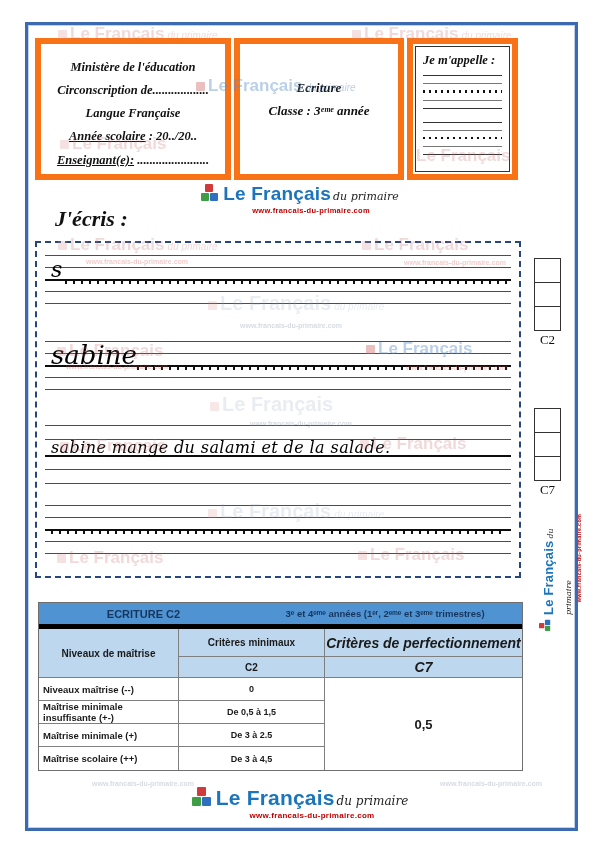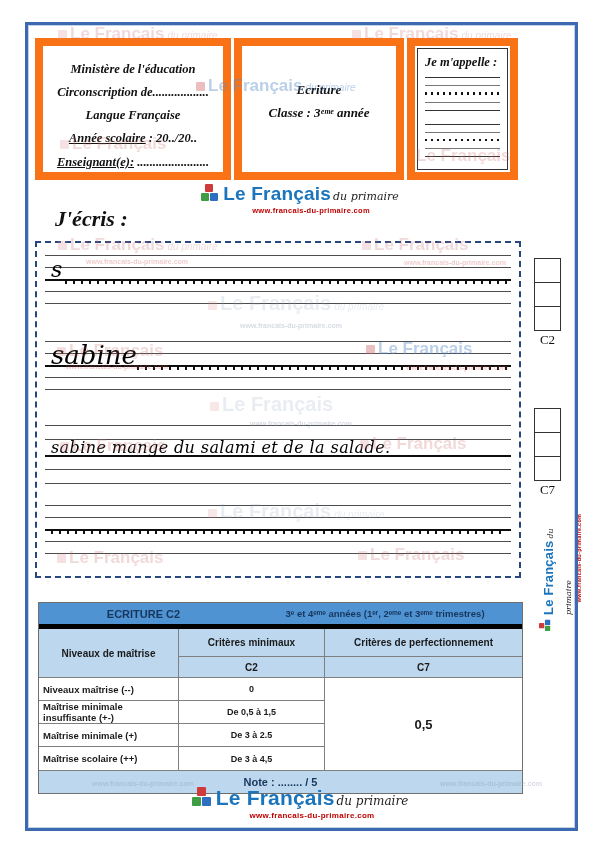--- a/index.html
+++ b/index.html
@@ -17,21 +17,21 @@
   .wm .tail{font-size:10px;font-weight:normal;font-style:italic;margin-left:3px;}
   .wm-red{color:#c86a6a;opacity:.25;}
   .wm-blue{color:#5d8ec9;opacity:.42;}
   .wm-gray{color:#93a3bb;opacity:.20;font-size:20px;}
   .wm-url{position:absolute;font-size:7px;font-weight:bold;color:#cc5555;opacity:.30;white-space:nowrap;z-index:40;}
   .wm-urlgray{color:#8a99ac;opacity:.35;}
   .wm-cube{display:inline-block;width:9px;height:9px;background:#d98c8c;margin-right:3px;border-radius:1px;}
   .wm-blue .wm-cube{background:#d06868;}
   
   .header-row{position:absolute;left:35px;top:38px;width:483px;height:142px;display:flex;gap:3px;z-index:10;}
-  .hbox{border:8px solid #f97316;background:#fff;box-sizing:border-box;position:relative;}
+  .hbox{border:6px solid #f97316;background:#fff;box-sizing:border-box;position:relative;}
   .school-box{width:196px;text-align:center;font-family:"Liberation Serif",serif;
     font-style:italic;font-weight:bold;font-size:12.5px;color:#111;padding-top:12px;line-height:1.85;}
   .exam-box{width:170px;text-align:center;font-family:"Liberation Serif",serif;
     font-style:italic;font-weight:bold;font-size:13px;color:#111;padding-top:32px;line-height:1.8;}
   .name-box{flex:1;}
   .name-inner{position:absolute;inset:2px;border:1px solid #333;padding:6px 7px 0 7px;}
   .name-label{font-family:"Liberation Serif",serif;font-style:italic;font-weight:bold;font-size:12.5px;color:#111;}
   .nline{height:0;border-top:1px solid #777;margin-top:7px;}
   .nline-thick{border-top:1.5px solid #333;}
   .ndots{height:2.5px;margin-top:6px;background-image:repeating-linear-gradient(90deg,#111 0 2.5px,transparent 2.5px 6px);}
@@ -78,21 +78,21 @@
   .t-head .t-title{width:209px;display:flex;align-items:center;justify-content:center;}
   .t-head .t-sub{flex:1;display:flex;align-items:center;justify-content:center;font-size:9.5px;}
   .t-cols{display:flex;background:#bdd7ee;height:48px;border-bottom:1px solid #7f7f7f;}
   .t-col1{width:139px;border-right:1px solid #7f7f7f;display:flex;align-items:center;justify-content:center;
     font-weight:bold;font-size:10px;color:#1a1a1a;}
   .t-colr{flex:1;display:flex;flex-direction:column;}
   .t-crow{display:flex;flex:1;}
   .t-crow.top{border-bottom:1px solid #7f7f7f;flex:0 0 27px;}
   .t-c2{width:145px;border-right:1px solid #7f7f7f;display:flex;align-items:center;justify-content:center;
     font-weight:bold;font-size:10px;color:#1a1a1a;}
-  .t-c3{flex:1;display:flex;align-items:center;justify-content:center;font-weight:bold;font-size:10px;color:#1a1a1a;}
+  .t-c3{flex:1;display:flex;align-items:center;justify-content:center;font-weight:bold;font-size:14px;color:#1a1a1a;font-style:italic;}
   .t-body{display:flex;}
   .t-labels{width:139px;border-right:1px solid #7f7f7f;}
   .t-values{width:145px;border-right:1px solid #7f7f7f;}
   .t-cell{height:23px;display:flex;align-items:center;border-bottom:1px solid #7f7f7f;
     font-weight:bold;font-size:9.5px;color:#1a1a1a;box-sizing:border-box;}
   .t-labels .t-cell{padding-left:4px;}
   .t-values .t-cell{justify-content:center;font-size:9px;}
   .t-perf{flex:1;display:flex;align-items:center;justify-content:center;font-weight:bold;
     font-size:13px;color:#1a1a1a;border-bottom:1px solid #7f7f7f;}
   .t-note{height:22px;background:#bdd7ee;display:flex;align-items:center;justify-content:center;
@@ -272,21 +272,20 @@
       <div class="t-cell" style="border-bottom:none;">Maîtrise scolaire (++)</div>
     </div>
     <div class="t-values">
       <div class="t-cell">0</div>
       <div class="t-cell">De 0,5 à 1,5</div>
       <div class="t-cell">De 3 à 2.5</div>
       <div class="t-cell" style="border-bottom:none;">De 3 à 4,5</div>
     </div>
     <div class="t-perf" style="border-bottom:none;">0,5</div>
   </div>
-  <div class="t-note" style="border-top:1px solid #7f7f7f;">Note : ........ / 5</div>
 </div>
 
 <div class="footer-logo">
   <div class="logo">
     <span class="logo-cubes" style="width:20px;height:20px;flex:0 0 20px;">
         <i class="c1" style="width:9px;height:9px;left:5px;"></i>
         <i class="c2" style="width:9px;height:9px;top:10px;"></i>
         <i class="c3" style="width:9px;height:9px;top:10px;left:10px;"></i>
       </span>
     <span>

